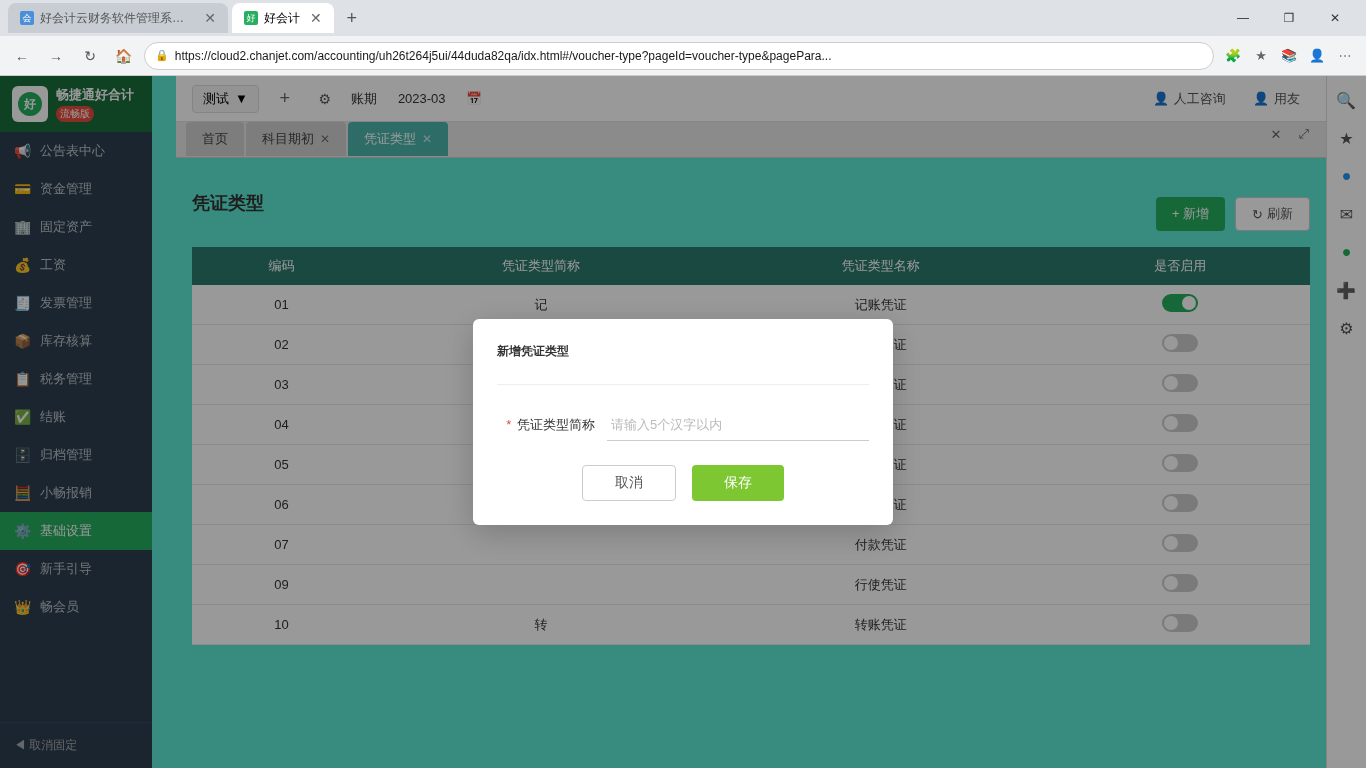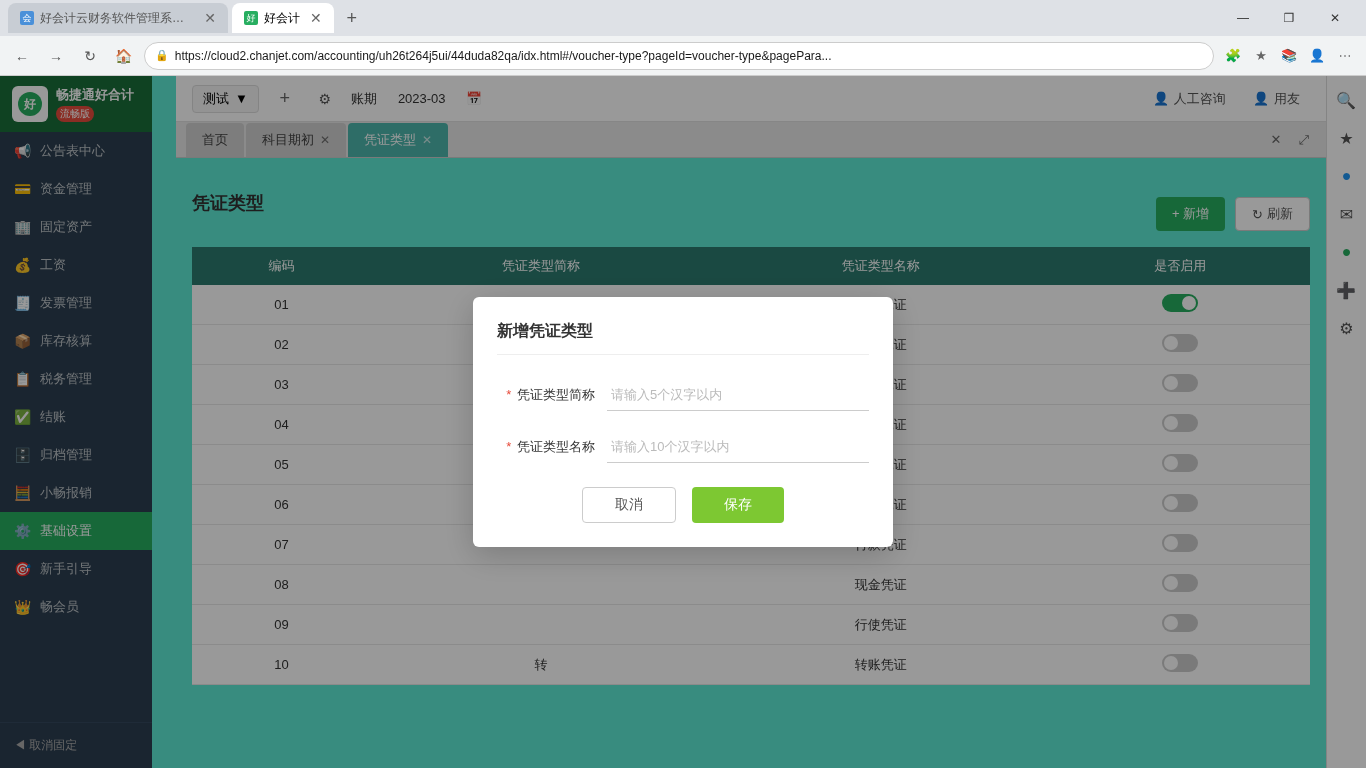--- a/index.html
+++ b/index.html
@@ -45,21 +45,21 @@
     .main-content { flex: 1; display: flex; flex-direction: column; background: #5eead4; overflow: hidden; padding-left: 24px; }
 
     
     .app-header { background: #fff; height: 46px; display: flex; align-items: center; padding: 0 16px; gap: 12px; border-bottom: 1px solid #e0e0e0; }
     .workspace-selector { display: flex; align-items: center; gap: 6px; background: #f5f5f5; border: 1px solid #ddd; border-radius: 4px; padding: 4px 10px; cursor: pointer; }
     .header-actions { display: flex; align-items: center; gap: 8px; margin-left: auto; }
     .header-btn { display: flex; align-items: center; gap: 4px; padding: 4px 10px; cursor: pointer; color: #555; font-size: 13px; }
     .period-info { display: flex; align-items: center; gap: 21px; color: #333; font-size: 13px; }
 
     
-    .content-tabs { background: #e8e8e8; display: flex; align-items: center; padding: 0 10px; border-bottom: 1px solid #ccc; min-height: 36px; }
+    .content-tabs { background: #e8e8e8; display: flex; align-items: flex-start; padding: 0 10px; border-bottom: 1px solid #ccc; min-height: 36px; }
     .content-tab { padding: 8px 16px; cursor: pointer; font-size: 13px; color: #555; border-radius: 4px 4px 0 0; display: flex; align-items: center; gap: 6px; margin-right: 2px; }
     .content-tab.active { background: #4db6ac; color: white; }
     .content-tab.inactive { background: #d0d0d0; color: #444; }
     .content-tab-close { font-size: 12px; cursor: pointer; opacity: 0.7; }
     .tab-expand-btn { margin-left: auto; display: flex; gap: 4px; }
     .tab-expand-icon { width: 24px; height: 24px; display: flex; align-items: center; justify-content: center; cursor: pointer; color: #666; }
 
     
     .page-content { flex: 1; overflow: auto; padding: 16px; }
 
@@ -81,21 +81,21 @@
     .toggle { width: 36px; height: 18px; border-radius: 9px; display: inline-block; position: relative; cursor: pointer; }
     .toggle.on { background: #27ae60; }
     .toggle.off { background: #ccc; }
     .toggle::after { content: ''; width: 14px; height: 14px; background: white; border-radius: 50%; position: absolute; top: 2px; transition: left 0.2s; }
     .toggle.on::after { left: 20px; }
     .toggle.off::after { left: 2px; }
 
     
     .dialog-overlay { position: fixed; top: 76px; left: 0; right: 0; bottom: 0; background: rgba(0,0,0,0.4); display: flex; align-items: center; justify-content: center; z-index: 1000; }
     .dialog { background: white; border-radius: 6px; width: 420px; padding: 24px; box-shadow: 0 8px 32px rgba(0,0,0,0.2); }
-    .dialog-title { font-size: 16px; color: #333; font-weight: bold; margin-bottom: 24px; border-bottom: 1px solid #eee; padding-bottom: 12px; }
+    .dialog-title { font-size: 12px; color: #333; font-weight: bold; margin-bottom: 24px; border-bottom: 1px solid #eee; padding-bottom: 24px; }
     .form-row { display: flex; align-items: center; margin-bottom: 20px; }
     .form-label { width: 110px; text-align: right; padding-right: 12px; color: #333; font-size: 13px; flex-shrink: 0; }
     .form-label .required { color: #e74c3c; margin-right: 2px; }
     .form-input { flex: 1; height: 32px; border: none; border-bottom: 1px solid #ccc; outline: none; font-size: 13px; color: #333; padding: 0 4px; background: transparent; }
     .form-input::placeholder { color: #bbb; }
     .dialog-footer { display: flex; justify-content: center; gap: 16px; margin-top: 24px; }
     .btn-cancel { background: white; color: #555; border: 1px solid #ccc; padding: 8px 32px; border-radius: 4px; cursor: pointer; font-size: 14px; }
     .btn-save { background: #7dc832; color: white; border: none; padding: 8px 32px; border-radius: 4px; cursor: pointer; font-size: 14px; }
 
     
@@ -342,28 +342,20 @@
     </tr>
             <tr>
       <td>07</td>
       <td></td>
       <td>付款凭证</td>
       <td>
         <span class="toggle off"></span>
       </td>
     </tr>
             <tr>
-      <td>08</td>
-      <td></td>
-      <td>现金凭证</td>
-      <td>
-        <span class="toggle off"></span>
-      </td>
-    </tr>
-            <tr>
       <td>09</td>
       <td></td>
       <td>行使凭证</td>
       <td>
         <span class="toggle off"></span>
       </td>
     </tr>
             <tr>
       <td>10</td>
       <td>转</td>
@@ -391,25 +383,18 @@
 <div class="dialog-overlay">
   <div class="dialog">
     <div class="dialog-title">新增凭证类型</div>
     <div class="form-row">
       <label class="form-label">
         <span class="required">*</span>
         <span>凭证类型简称</span>
       </label>
       <input type="text" class="form-input" placeholder="请输入5个汉字以内" style="">
     </div>
-    <div class="form-row">
-      <label class="form-label">
-        <span class="required">*</span>
-        <span>凭证类型名称</span>
-      </label>
-      <input type="text" class="form-input" placeholder="请输入10个汉字以内" style="">
-    </div>
     <div class="dialog-footer">
       <button class="btn-cancel">取消</button>
       <button class="btn-save">保存</button>
     </div>
   </div>
 </div>
 
 </body></html>

